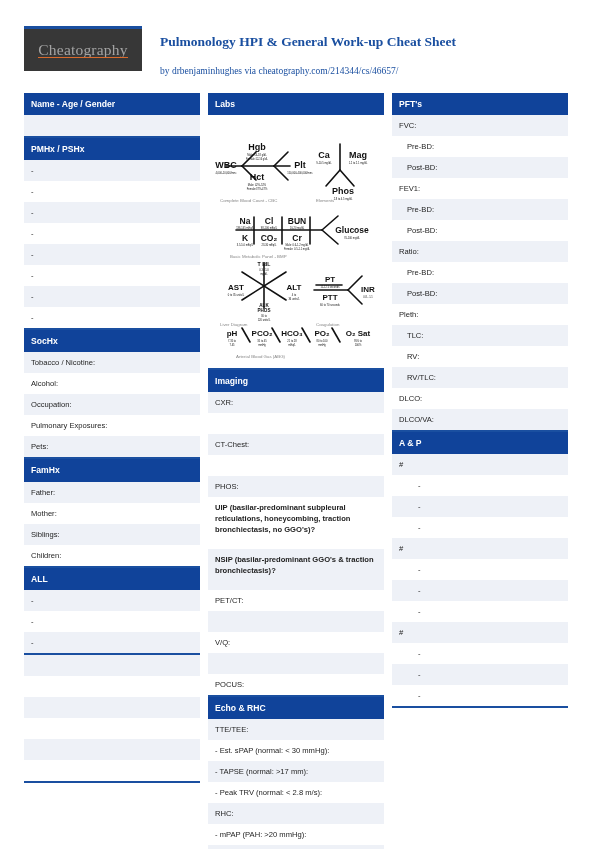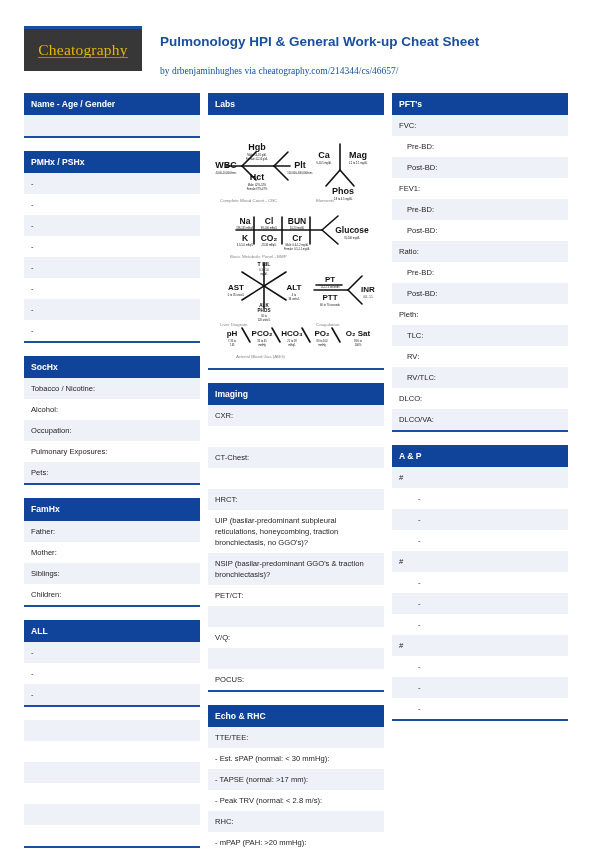--- a/index.html
+++ b/index.html
@@ -26,40 +26,40 @@
     width: 118px;
     height: 42px;
     background: #373737;
     border-top: 3px solid #1a4fa0;
     display: flex;
     align-items: center;
     justify-content: center;
     flex: 0 0 auto;
   }
   .logo-text {
-    color: #eab308;
+    color: #a3a3a3;
     font-family: "Liberation Serif", serif;
     font-size: 15.5px;
     letter-spacing: .2px;
     position: relative;
     white-space: nowrap;
   }
   .logo-text::after {
     content: "";
     position: absolute;
     left: 0; right: 0; bottom: 1px;
     height: 1.5px;
     background: #d96a2b;
   }
   .header-text {
     margin-left: 18px;
     padding-top: 7px;
   }
   .header-title {
-    font-family: Liberation Sans, sans-serif;
+    font-family: Liberation Serif, serif;
     font-size: 13.5px;
     font-weight: bold;
     color: #1a4fa0;
     line-height: 1.35;
   }
   .header-sub {
     font-family: "Liberation Serif", serif;
     font-size: 9.5px;
     color: #1a4fa0;
     line-height: 1.4;
@@ -73,21 +73,20 @@
     padding: 14px 24px 0 24px;
     align-items: flex-start;
   }
   .col {
     width: 176px;
     flex: 0 0 176px;
   }
 
   
   .card {
-    margin-bottom: 13px;
     border-bottom: 2.5px solid #1a4fa0;
     background: #eab308;
   }
   .card-title {
     background: #10439a;
     color: #ffffff;
     font-size: 8.6px;
     font-weight: bold;
     padding: 6px 7px 6px 7px;
     line-height: 1.2;
@@ -107,21 +106,22 @@
     padding-left: 15px;
   }
   .row.indent2 {
     padding-left: 26px;
   }
   .row.blank {
     color: transparent;
   }
   .row.wrap {
     padding-top: 5px;
-    padding-bottom: 5px;
+    padding-bottom: 14px;
+    font-weight: bold;
   }
 
   
   .labs-figure {
     background: #ffffff;
     padding: 7px 4px 6px 4px;
   }
   .labs-figure svg {
     display: block;
     margin: 0 auto;
@@ -320,21 +320,21 @@
         </svg>
       </div>
     </div>
 
     <div class="card">
       <div class="card-title">Imaging</div>
       <div class="row alt">CXR:</div>
       <div class="row blank">&nbsp;</div>
       <div class="row alt">CT-Chest:</div>
       <div class="row blank">&nbsp;</div>
-      <div class="row alt">HRCT:</div>
+      <div class="row alt">PHOS:</div>
       <div class="row wrap">UIP (basilar-predominant subpleural reticulations, honeycombing, traction bronchiectasis, no GGO's)?</div>
       <div class="row alt wrap">NSIP (basilar-predominant GGO's &amp; traction bronchiectasis)?</div>
       <div class="row">PET/CT:</div>
       <div class="row alt blank">&nbsp;</div>
       <div class="row">V/Q:</div>
       <div class="row alt blank">&nbsp;</div>
       <div class="row">POCUS:</div>
     </div>
 
     <div class="card">

